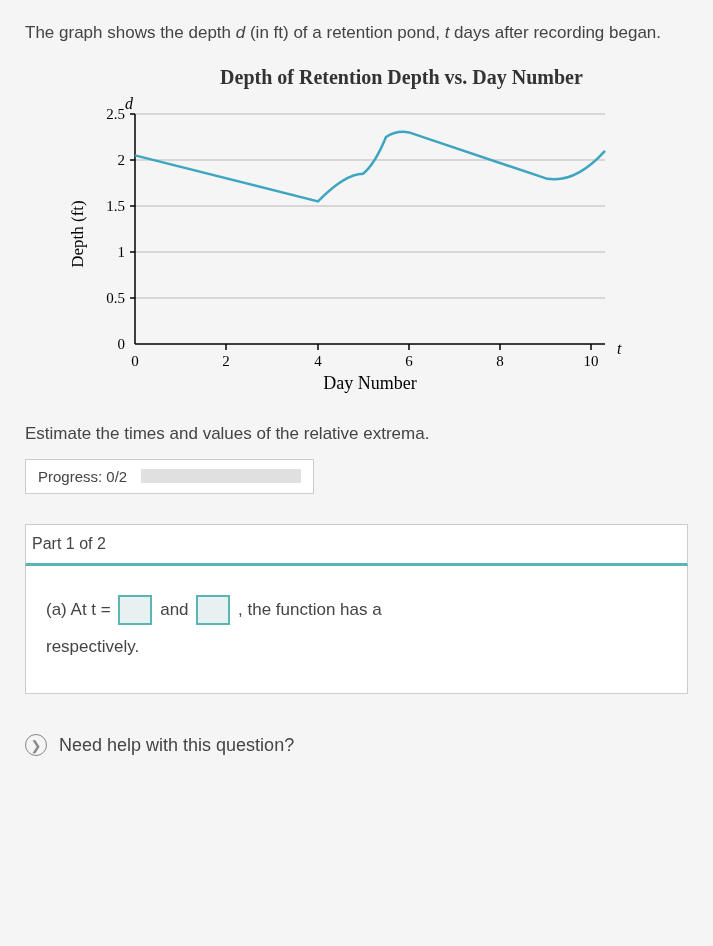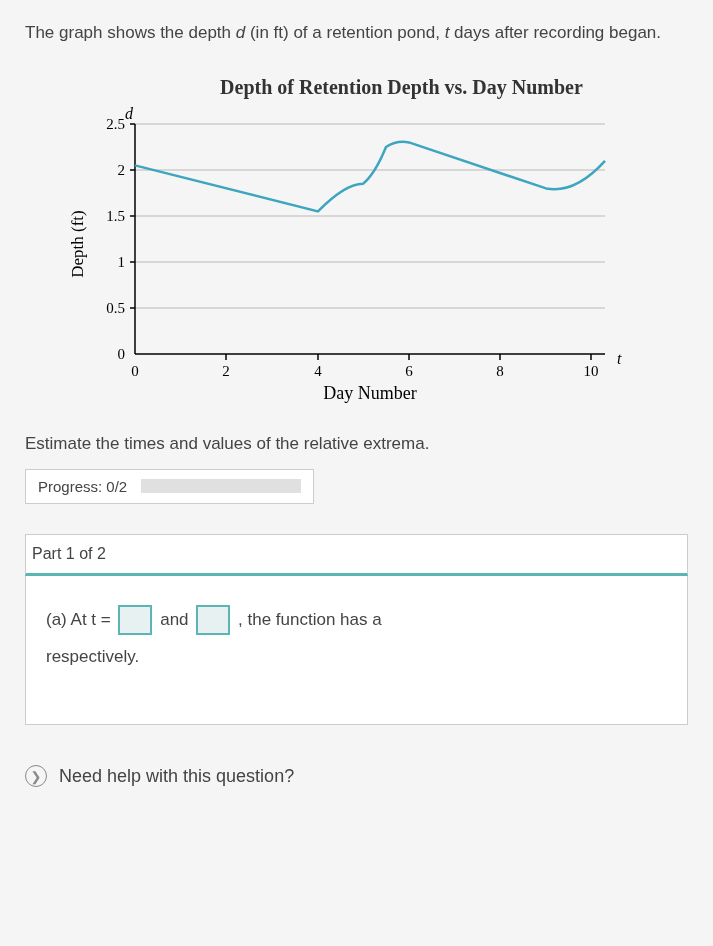--- a/index.html
+++ b/index.html
@@ -6,21 +6,21 @@
     body {
       font-family: -apple-system, BlinkMacSystemFont, "Segoe UI", Arial, sans-serif;
       background: #f5f5f5;
       width: 713px;
       padding: 20px 25px;
       color: #333;
     }
     .intro-text {
       font-size: 17px;
       line-height: 1.5;
-      margin-bottom: 30px;
+      margin-bottom: 20px;
       color: #444;
     }
     .intro-text .var { font-style: italic; }
     .chart-container {
       margin: 20px 0 30px 40px;
     }
     .chart-title {
       font-family: Georgia, "Times New Roman", serif;
       font-weight: bold;
       font-size: 20px;
@@ -59,21 +59,21 @@
       background: #fff;
       padding: 10px 6px;
       margin-top: 30px;
       font-size: 16px;
       color: #444;
     }
     .part-body {
       border: 1px solid #ccc;
       border-top: none;
       background: #fff;
-      padding: 25px 20px 49px 20px;
+      padding: 25px 20px 28px 20px;
       font-size: 17px;
       line-height: 2.2;
       color: #444;
     }
     .answer-box {
       display: inline-block;
       width: 34px;
       height: 30px;
       border: 2px solid #5bb5b5;
       background: #e8f1f1;

